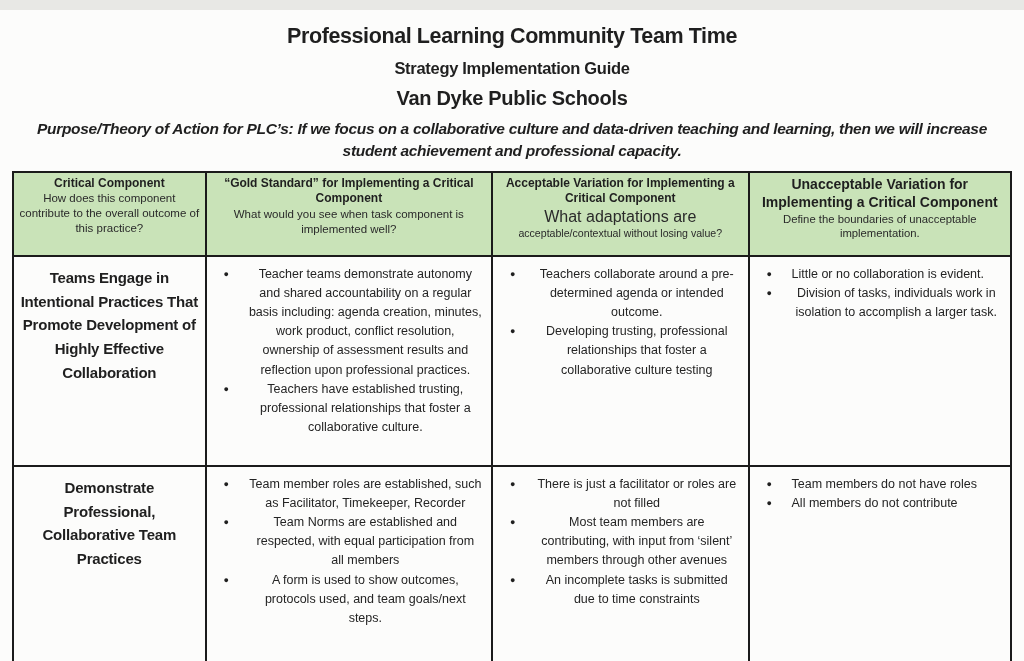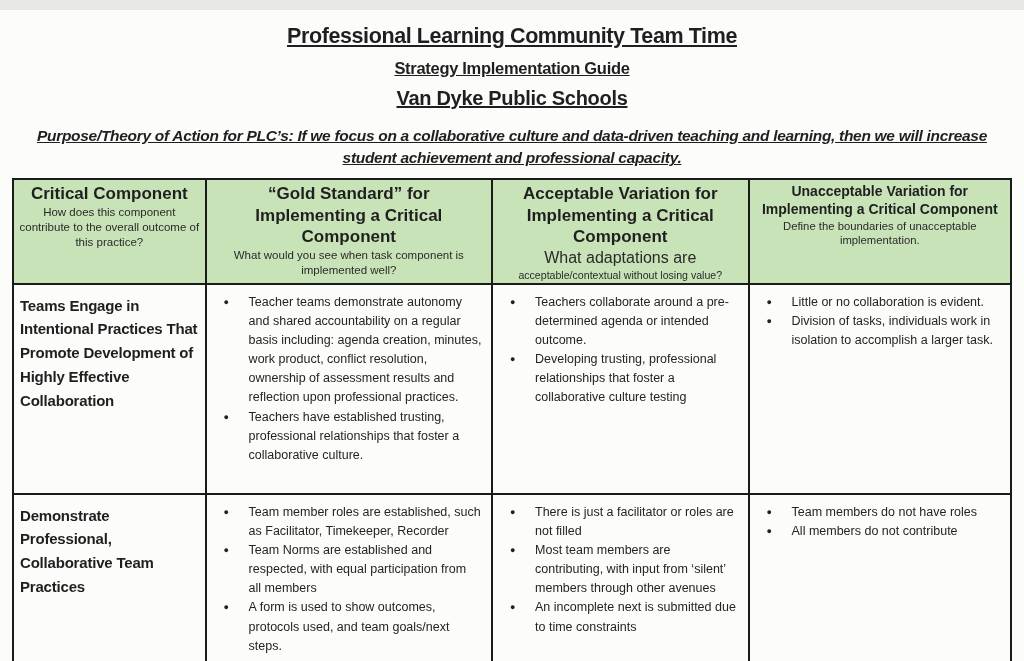--- a/index.html
+++ b/index.html
@@ -7,38 +7,38 @@
     width: 1024px; height: 661px;
     background: #fcfcfb;
     font-family: "Liberation Sans", "DejaVu Sans", sans-serif;
     color: #1f1f1f;
     overflow: hidden;
   }
   .top-strip {
     width: 100%; height: 10px;
     background: #e8e8e5;
   }
-  .doc-header { text-align: center; text-decoration: underline; }
+  .doc-header { text-align: center; }
   .doc-title {
     margin: 14px 0 0 0;
     font-size: 21.5px; font-weight: 700;
     letter-spacing: -0.4px;
   }
   .doc-subtitle1 {
     margin: 10px 0 0 0;
     font-size: 16.5px; font-weight: 700;
     letter-spacing: -0.3px;
   }
   .doc-subtitle2 {
     margin: 9px 0 0 0;
     font-size: 20px; font-weight: 700;
     letter-spacing: -0.3px;
   }
   .purpose {
-    margin: 15px auto 8px auto;
+    margin: 8px auto 8px auto;
     max-width: 985px;
     font-size: 15.5px; font-weight: 700; font-style: italic;
     line-height: 1.45;
     letter-spacing: -0.3px;
   }
   table.rubric {
     width: 1000px;
     margin: 0 12px;
     border-collapse: collapse;
     table-layout: fixed;
@@ -48,52 +48,53 @@
     vertical-align: top;
     overflow: hidden;
   }
   thead th {
     background: #c9e3b8;
     height: 79px;
     padding: 3px 5px 0 5px;
     text-align: center;
     font-weight: 400;
   }
-  .col-title { font-size: 17px; font-weight: 700; line-height: 1.28; }
+  .col-title { font-size: 12px; font-weight: 700; line-height: 1.28; }
   .col-sub   { font-size: 11.5px; line-height: 1.3; color: #2a2a2a; }
   .col-sub-small { font-size: 10.6px; line-height: 1.3; color: #2a2a2a; }
   th.col-3 .col-sub { font-size: 16px; }
   th.col-4 .col-title { font-size: 14px; }
   th.col-4 .col-sub   { font-size: 11.3px; }
   tr.row-1 td { height: 199px; }
   tr.row-2 td { height: 198px; }
   td.component-cell {
     font-weight: 700;
     font-size: 15px;
-    text-align: left;
+    text-align: center;
     padding: 9px 6px 0 6px;
     line-height: 1.58;
     letter-spacing: -0.2px;
   }
   ul.bullets {
     margin: 0;
     padding: 7px 8px 0 14px;
     list-style: none;
   }
   ul.bullets li { display: flex; margin: 0; }
   .blt {
     flex: 0 0 25px;
     font-size: 9px;
     line-height: 19px;
     padding-left: 2px;
   }
   .blt-text {
     font-size: 12.5px;
     line-height: 1.53;
     color: #242424;
+    text-align: center;
   }
 </style>
 </head>
 <body>
 
 <div class="top-strip"></div>
 
 <div class="doc-header">
   <h1 class="doc-title">Professional Learning Community Team Time</h1>
   <h2 class="doc-subtitle1">Strategy Implementation Guide</h2>
@@ -192,21 +193,21 @@
             <li>
               <span class="blt">●</span>
               <span class="blt-text">There is just a facilitator or roles are not filled</span>
             </li>
             <li>
               <span class="blt">●</span>
               <span class="blt-text">Most team members are contributing, with input from ‘silent’ members through other avenues</span>
             </li>
             <li>
               <span class="blt">●</span>
-              <span class="blt-text">An incomplete next is submitted due to time constraints</span>
+              <span class="blt-text">An incomplete tasks is submitted due to time constraints</span>
             </li>
           </ul>
       </td>
       <td>
         <ul class="bullets">
             <li>
               <span class="blt">●</span>
               <span class="blt-text">Team members do not have roles</span>
             </li>
             <li>

